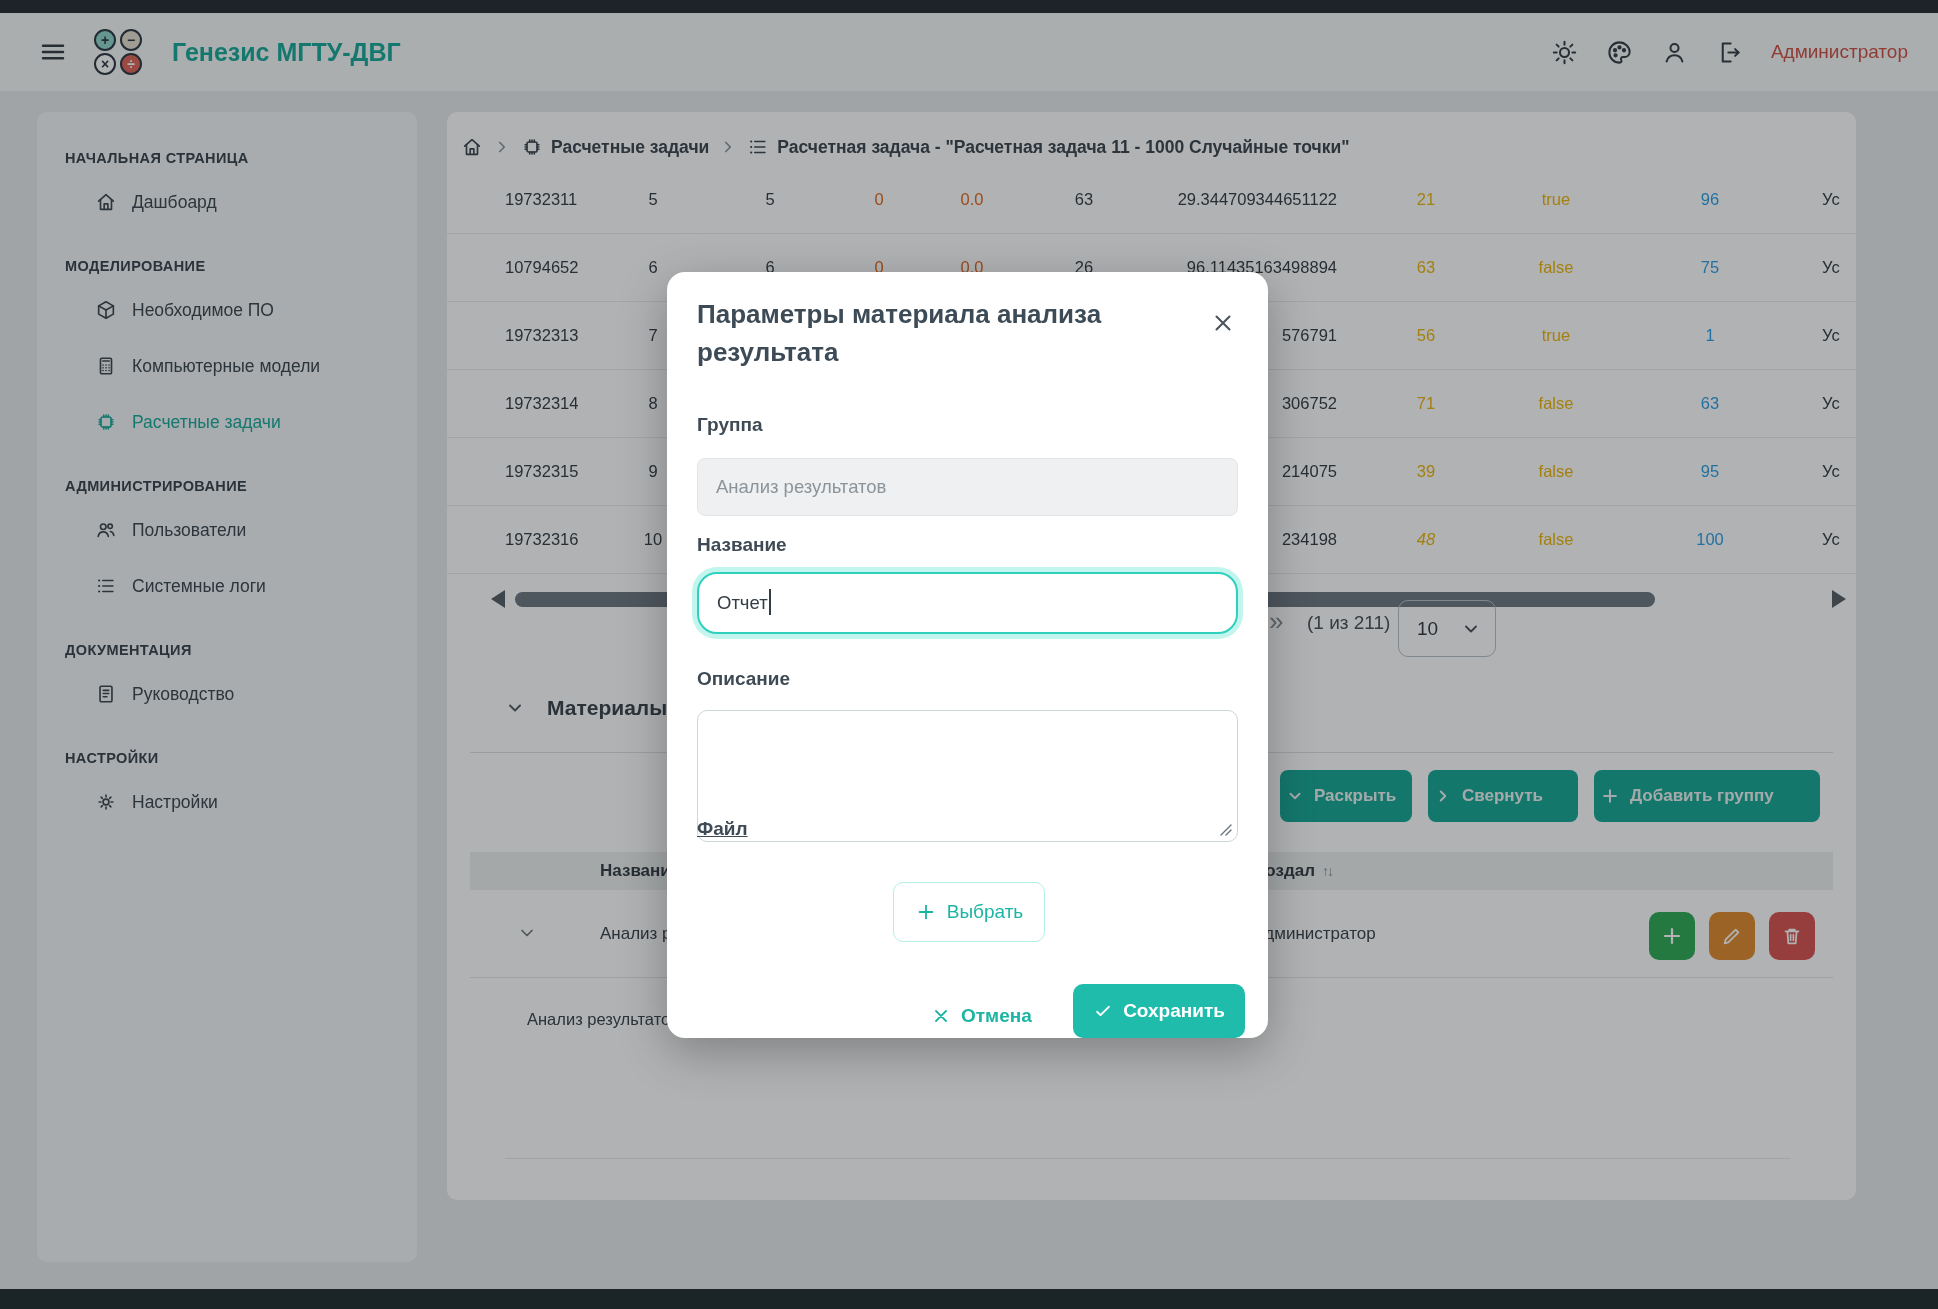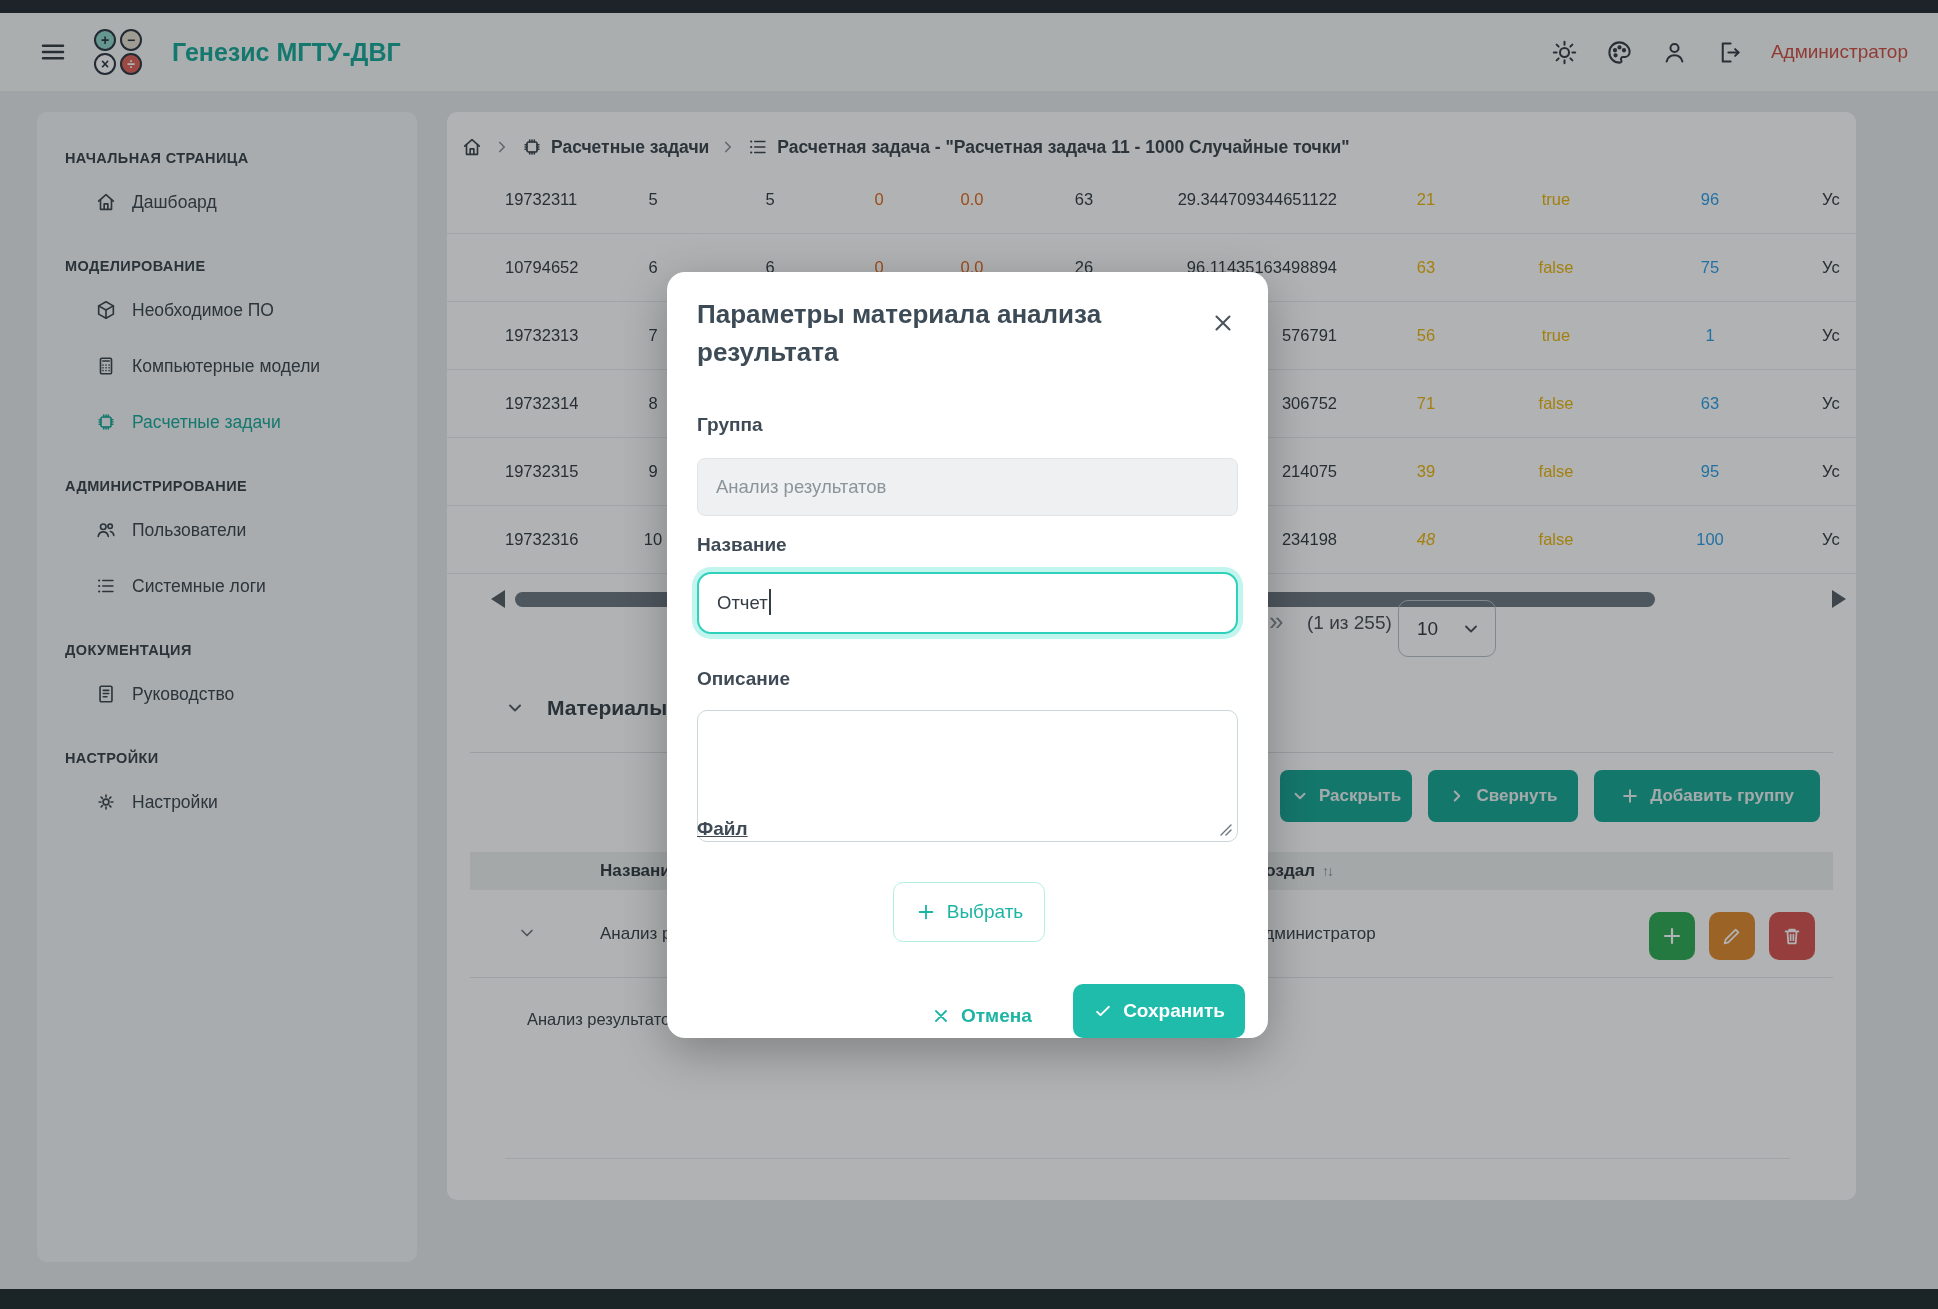--- a/index.html
+++ b/index.html
@@ -53,21 +53,21 @@
   #pg-info{position:absolute;left:860px;top:500px;font-size:19px;color:#495057;}
   #pg-size{position:absolute;left:951px;top:488px;width:98px;height:57px;border:1.5px solid #b9c0c6;border-radius:10px;
            box-sizing:border-box;display:flex;align-items:center;justify-content:space-between;padding:0 14px 0 18px;cursor:pointer;}
   #pg-size .val{font-size:19px;color:#343a40;}
 
   #mat-head{position:absolute;left:58px;top:584px;display:flex;align-items:center;gap:22px;
             font-size:21px;font-weight:700;color:#39424b;}
   #divider1{position:absolute;left:23px;right:23px;top:640px;height:1px;background:#dee2e6;}
 
   .tbtn{position:absolute;top:658px;height:52px;border:none;border-radius:8px;background:#17a796;color:#eef4f3;
-        font-family:inherit;font-size:17px;font-weight:700;display:flex;align-items:center;justify-content:center;gap:10px;cursor:pointer;}
+        font-family:inherit;font-size:17px;font-weight:700;display:flex;align-items:center;justify-content:flex-start;gap:10px;cursor:pointer;}
   #btn-expand{left:833px;width:132px;}
   #btn-collapse{left:981px;width:150px;}
   #btn-addgroup{left:1147px;width:226px;}
 
   #outer-band{position:absolute;left:23px;right:23px;top:740px;height:38px;background:#edf0f1;border-bottom:1px solid #dfe3e6;}
   .band-label{position:absolute;top:0;height:38px;line-height:38px;font-size:17px;font-weight:700;color:#343c44;white-space:nowrap;}
   .sort{font-size:14px;font-weight:400;color:#8a939b;letter-spacing:-2px;margin-left:7px;cursor:pointer;}
   #ob-name{left:130px;} #ob-creator{left:783px;}
 
   #group-row{position:absolute;left:23px;right:23px;top:778px;height:87px;border-bottom:1px solid #e4e7ea;background:#ffffff;}
@@ -94,21 +94,21 @@
   #overlay{position:absolute;inset:0;background:rgba(16,20,23,0.33);z-index:50;}
   #modal{position:absolute;left:667px;top:272px;width:601px;height:766px;background:#ffffff;border-radius:18px;
          z-index:60;box-shadow:0 14px 48px rgba(0,0,0,.28);}
   #m-title{position:absolute;left:30px;top:24px;width:440px;margin:0;font-size:26px;line-height:1.45;font-weight:700;color:#3d4b57;}
   #m-close{position:absolute;right:32px;top:38px;color:#4b545c;cursor:pointer;display:flex;}
   .m-label{position:absolute;left:30px;font-size:19px;font-weight:700;color:#3e4a55;}
   #m-lb-group{top:142px;} #m-lb-name{top:262px;} #m-lb-desc{top:396px;} #m-lb-file{top:546px;text-decoration:underline;}
   #m-group{position:absolute;left:30px;top:186px;width:541px;height:58px;box-sizing:border-box;background:#eef0f1;
            border:1px solid #e2e5e7;border-radius:8px;line-height:56px;padding-left:18px;font-size:18.5px;color:#8b949b;}
   #m-name{position:absolute;left:30px;top:300px;width:541px;height:62px;box-sizing:border-box;background:#fff;
-          border:2px solid #2fd0bc;border-radius:14px;box-shadow:0 0 0 5px rgba(102,231,209,.40);
+          border:2px solid #2fd0bc;border-radius:20px;box-shadow:0 0 0 5px rgba(102,231,209,.40);
           line-height:58px;padding-left:18px;font-size:18.5px;color:#343c44;cursor:text;}
   .caret{display:inline-block;width:2px;height:26px;background:#343c44;margin-left:1px;vertical-align:-6px;}
   #m-desc{position:absolute;left:30px;top:438px;width:541px;height:132px;box-sizing:border-box;background:#fff;
           border:1.5px solid #cdd7d9;border-radius:10px;cursor:text;}
   #m-grip{position:absolute;right:5px;bottom:5px;color:#6c757d;}
   #m-choose{position:absolute;left:226px;top:610px;width:152px;height:60px;background:#fff;border:1.5px solid #b3efe5;
             border-radius:10px;color:#1cb5a3;font-family:inherit;font-size:19px;font-weight:400;cursor:pointer;
             display:flex;align-items:center;justify-content:center;gap:10px;}
   #m-cancel{position:absolute;left:258px;top:722px;height:44px;background:transparent;border:none;color:#1cb5a3;
             font-family:inherit;font-size:19px;font-weight:700;cursor:pointer;display:flex;align-items:center;gap:10px;}
@@ -353,21 +353,21 @@
           <div class="tcell blue" style="left: 1223px; width: 80px; text-align: center;">100</div>
           <div class="tcell dark" style="left: 1375px; width: 40px; text-align: left;">Ус</div>
         </div>
       </div>
 
     <div id="hs-left"></div>
     <div id="hs-thumb"></div>
     <div id="hs-right"></div>
 
     <div id="pg-last">»</div>
-    <div id="pg-info">(1 из 255)</div>
+    <div id="pg-info">(1 из 211)</div>
     <div id="pg-size">
       <span class="val">10</span>
       <svg width="20" height="20" viewBox="0 0 24 24" fill="none" stroke="#495057" stroke-width="2.2" stroke-linecap="round" stroke-linejoin="round">
           <path d="M6 9l6 6 6-6"></path>
         </svg>
     </div>
 
     <div id="mat-head">
       <svg width="20" height="20" viewBox="0 0 24 24" fill="none" stroke="#555e66" stroke-width="2.4" stroke-linecap="round" stroke-linejoin="round">
           <path d="M6 9l6 6 6-6"></path>

